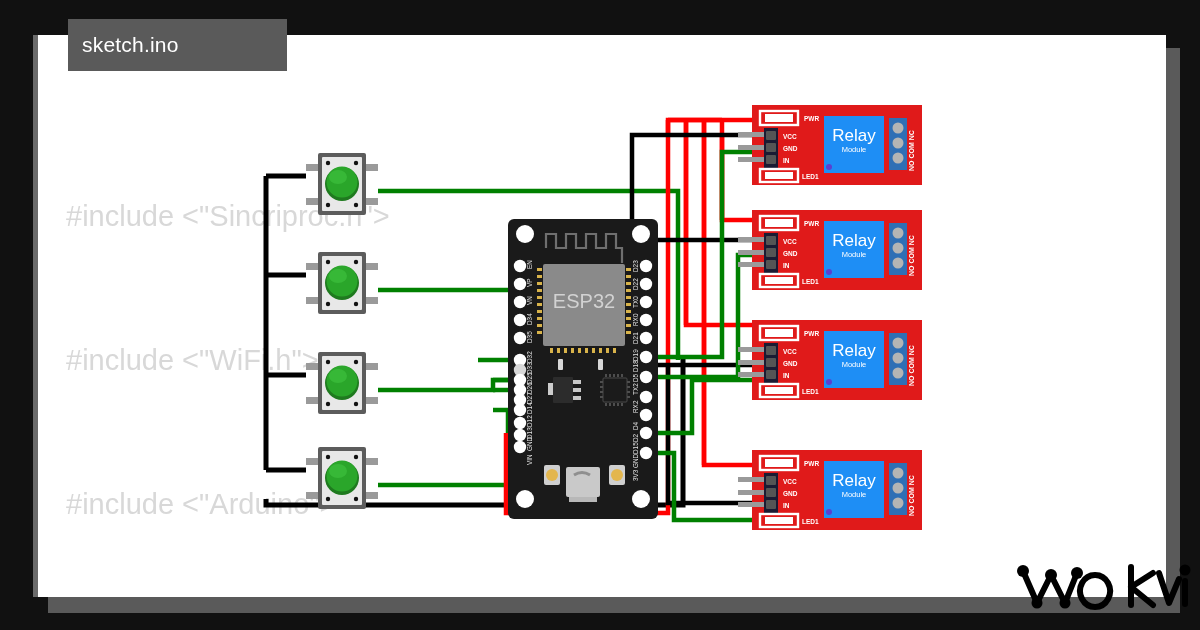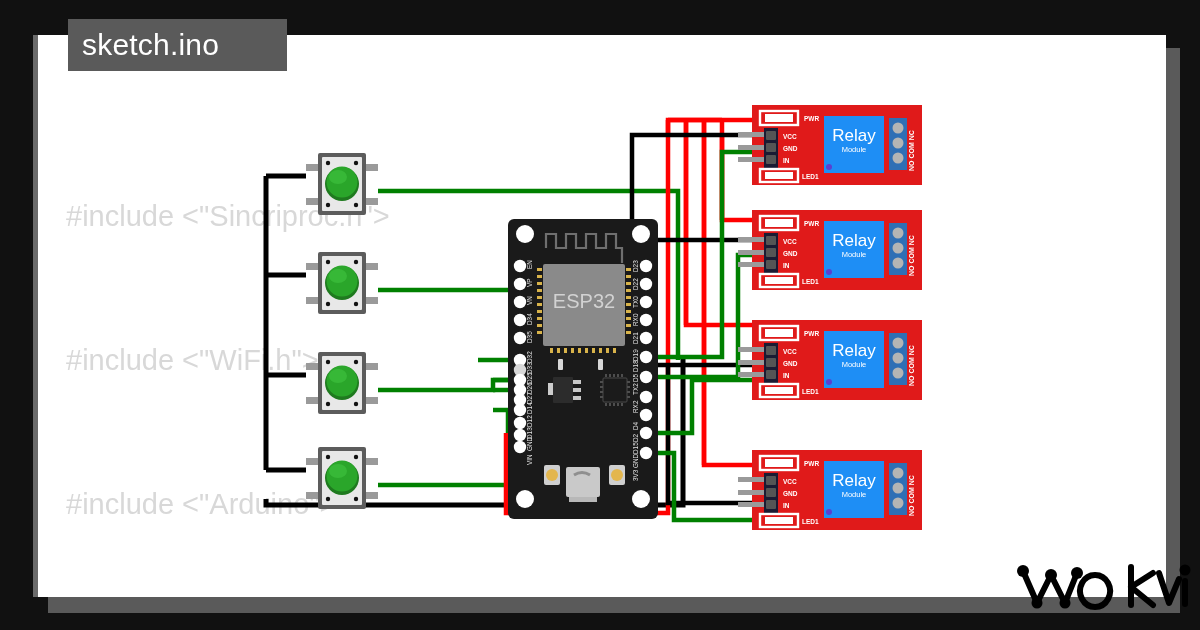--- a/index.html
+++ b/index.html
@@ -44,21 +44,21 @@
   .tab {
     position: absolute;
     left: 68px; top: 19px;
     width: 219px; height: 52px;
     background: #5a5a5a;
     display: flex; align-items: center;
     padding-left: 14px;
   }
   .tab-label {
     color: #ffffff;
-    font-size: 30px;
+    font-size: 21px;
     font-weight: 400;
     letter-spacing: .2px;
     font-family: "Liberation Sans", sans-serif;
   }
   
   .code {
     position: absolute;
     left: 66px; top: 96px;
     width: 480px;
     color: #d8d8d8;

